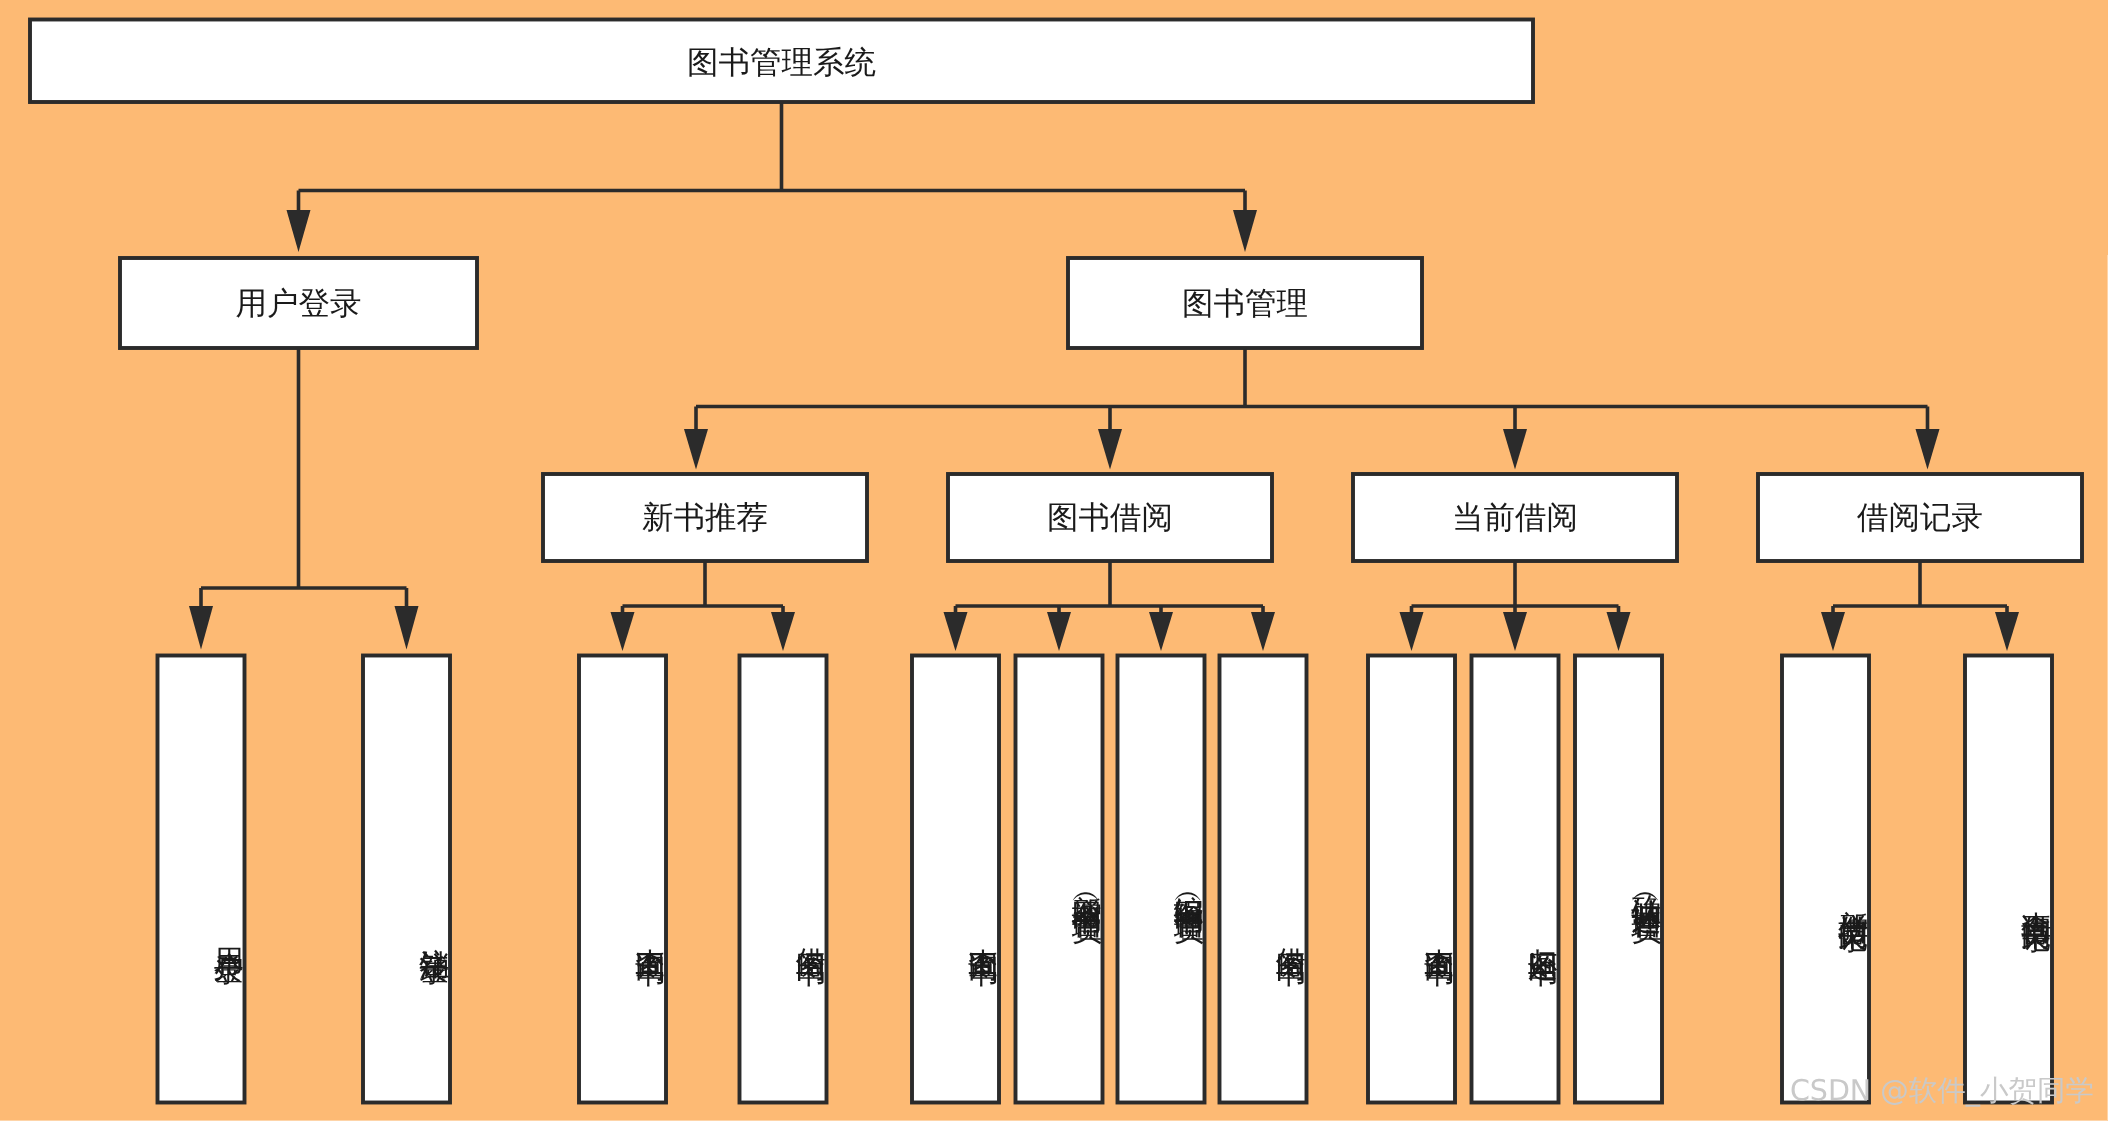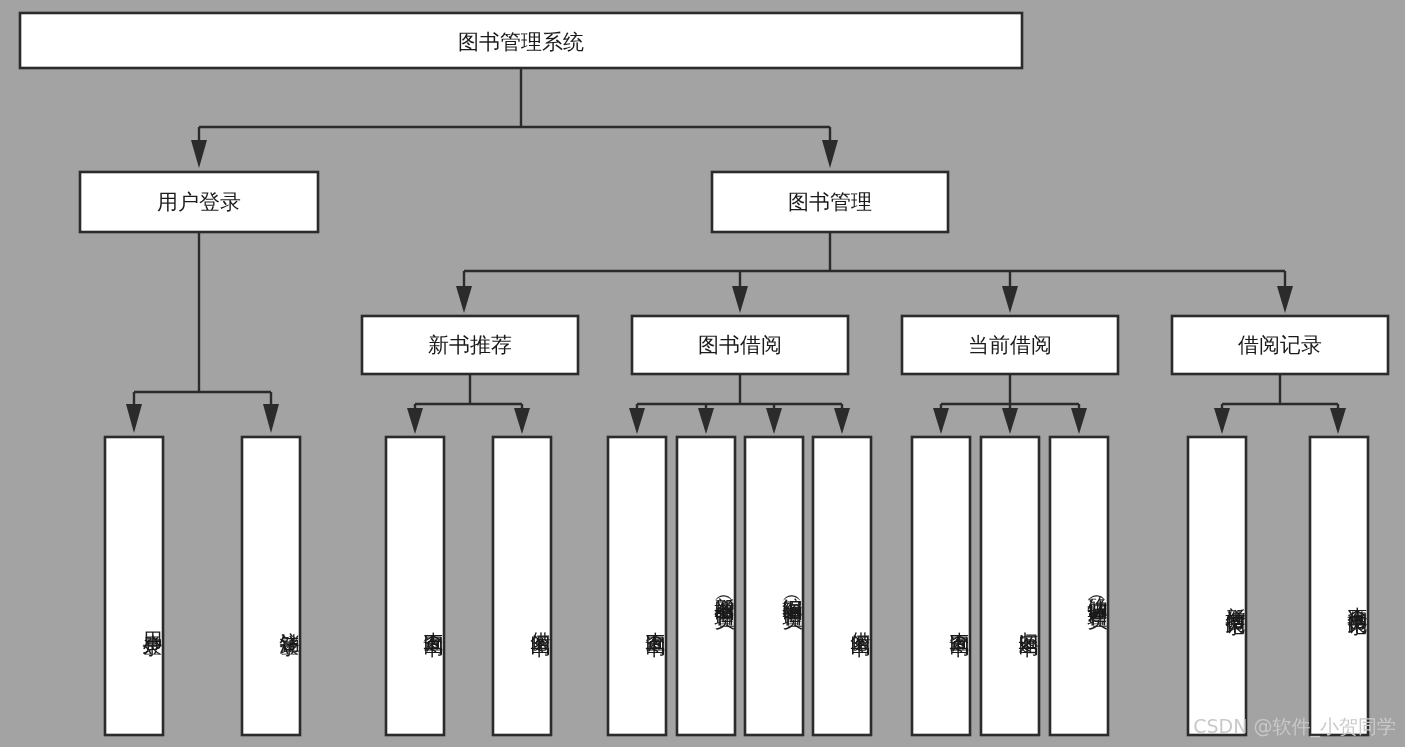--- a/index.html
+++ b/index.html
@@ -11,21 +11,21 @@
   body {
     width: 1405px;
     height: 747px;
     font-family: "DejaVu Sans", "Liberation Sans", sans-serif;
     overflow: hidden;
   }
   #diagram-root {
     position: relative;
     width: 1405px;
     height: 747px;
-    background: #a3a3a3;
+    background: #fdba74;
   }
   svg.diagram-canvas {
     position: absolute;
     top: 0;
     left: 0;
     width: 1405px;
     height: 747px;
   }
   .node-box {
     fill: #ffffff;

